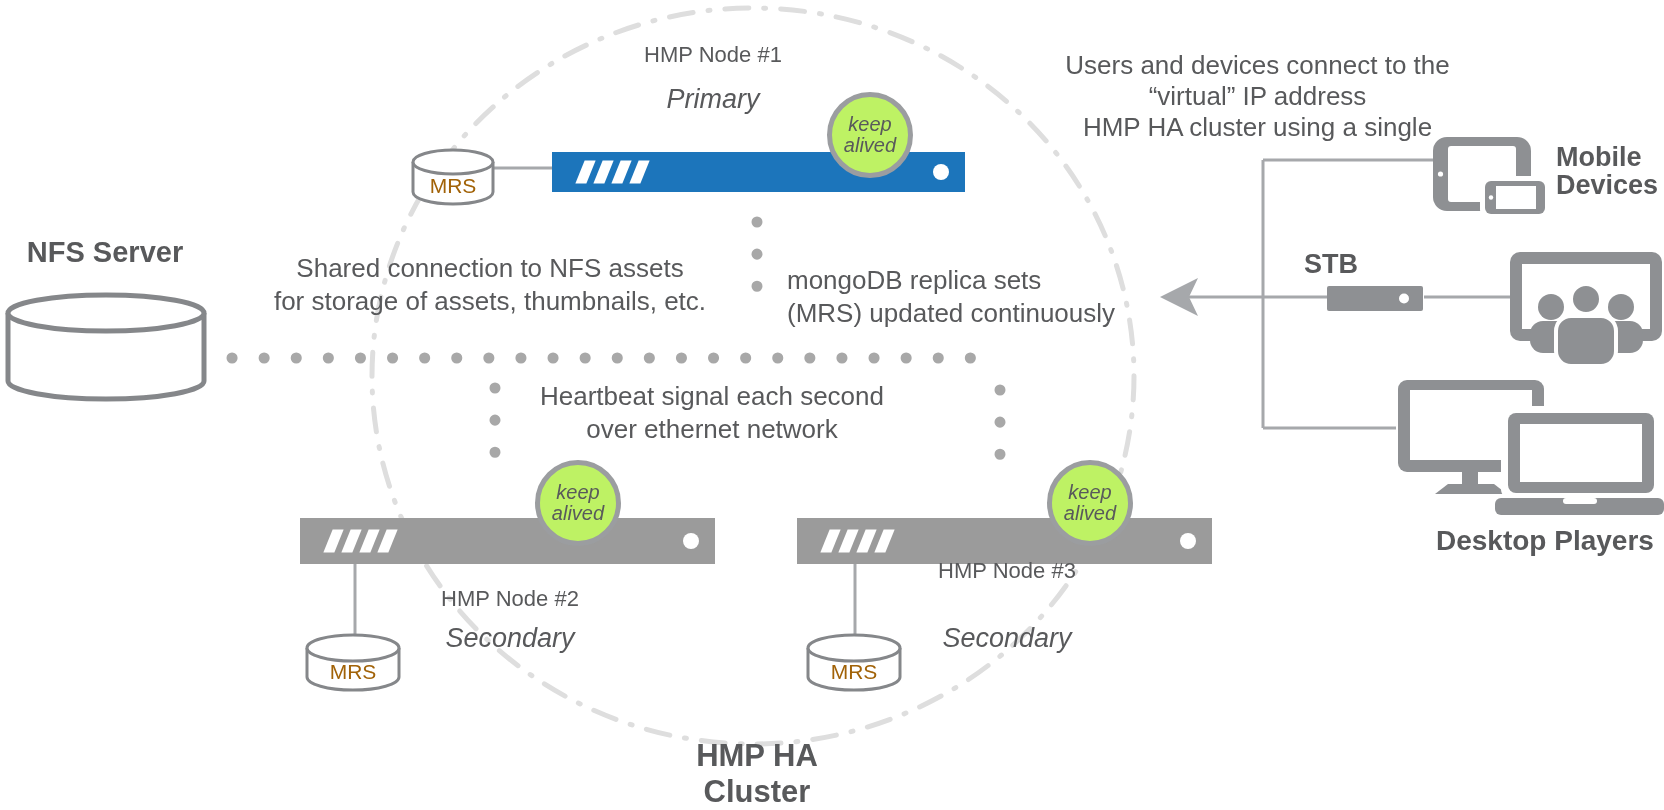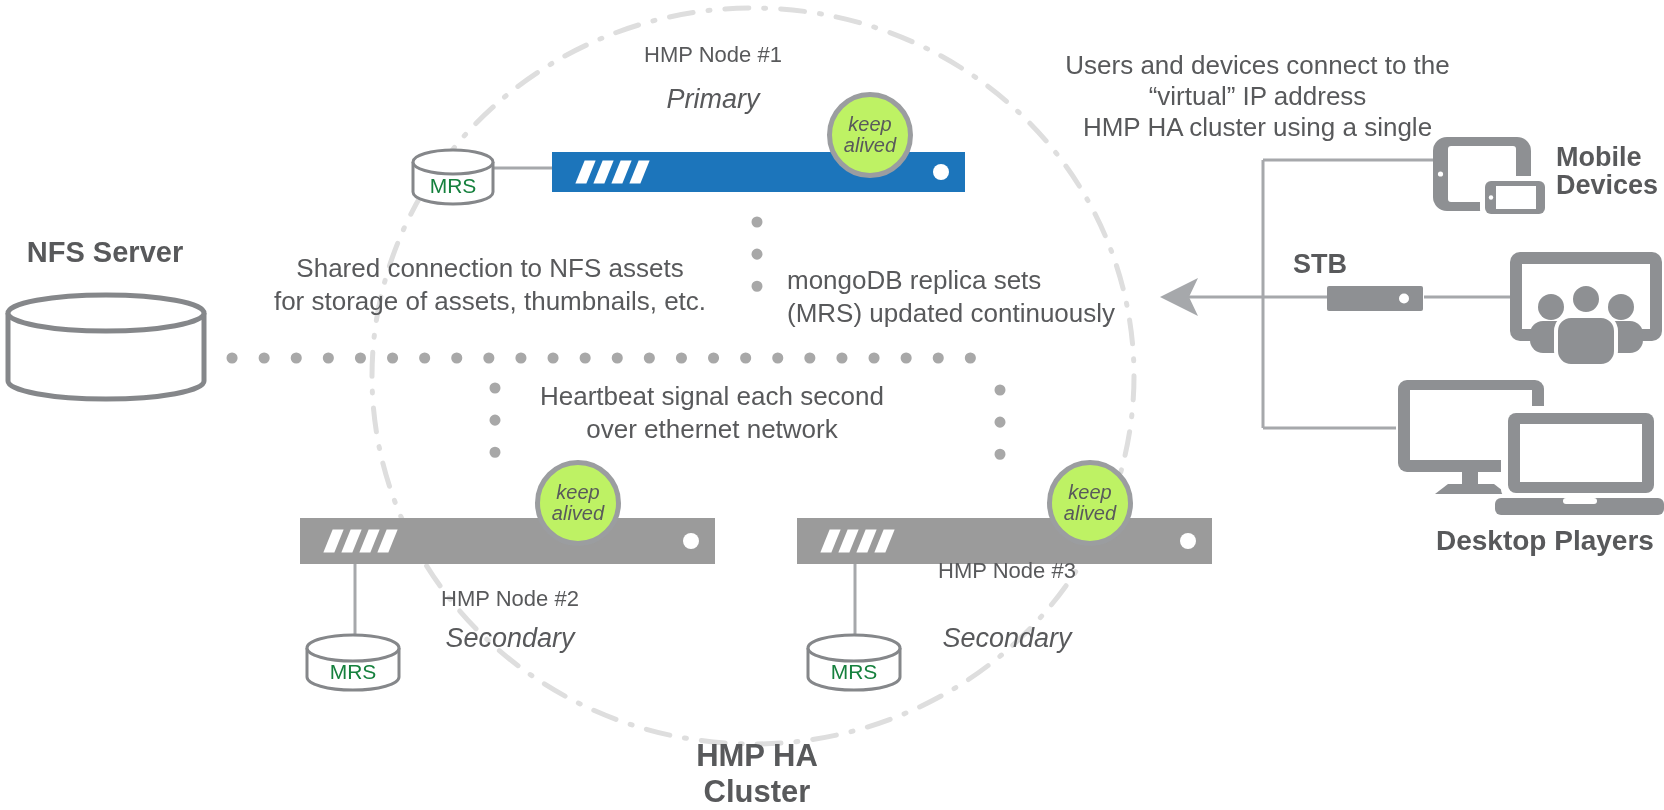--- a/index.html
+++ b/index.html
@@ -15,21 +15,21 @@
   .bar { position:absolute; z-index:2; }
   .bar .slashes { position:absolute; left:28px; top:50%; transform:translateY(-50%); height:23px; white-space:nowrap; }
   .bar .slashes span { display:inline-block; width:11px; height:23px; background:#ffffff; transform:skewX(-22deg); margin-right:7px; }
   .bar .bardot { position:absolute; right:16px; top:50%; transform:translateY(-50%); width:16px; height:16px; border-radius:50%; background:#ffffff; }
   .keep {
     position:absolute; z-index:4; width:76px; height:76px; border-radius:50%;
     background:#bef264; border:5px solid #9b9da0;
     display:flex; flex-direction:column; align-items:center; justify-content:center;
     font-style:italic; font-size:20px; line-height:21px; color:#58595b;
   }
-  .dblabel { position:absolute; z-index:4; text-align:center; font-size:21px; color:#15803d; }
+  .dblabel { position:absolute; z-index:4; text-align:center; font-size:21px; color:#a16207; }
   .biglabel { font-weight:bold; font-size:31px; line-height:36px; text-align:center;margin-top:16px; }
   .devlabel { font-weight:bold; font-size:27px; line-height:28px; }
 </style>
 </head>
 <body>
 
 <div class="canvas">
 
   <svg class="layer" width="1664" height="810" viewBox="0 0 1664 810">
 
@@ -180,16 +180,16 @@
 
   <div class="abs biglabel" style="left:642px; top:722px; width:230px;">
     <div>HMP HA</div>
     <div>Cluster</div>
   </div>
 
   <div class="abs devlabel" style="left:1556px; top:143px;">
     <div>Mobile</div>
     <div>Devices</div>
   </div>
-  <div class="abs devlabel" style="left:1251px; top:250px; width:96px; text-align:right;">STB</div>
+  <div class="abs devlabel" style="left:1304px; top:250px; width:96px; text-align:left;">STB</div>
   <div class="abs devlabel" style="left:1436px; top:527px; width:228px; font-size:28px;">Desktop Players</div>
 
 </div>
 
 </body></html>

